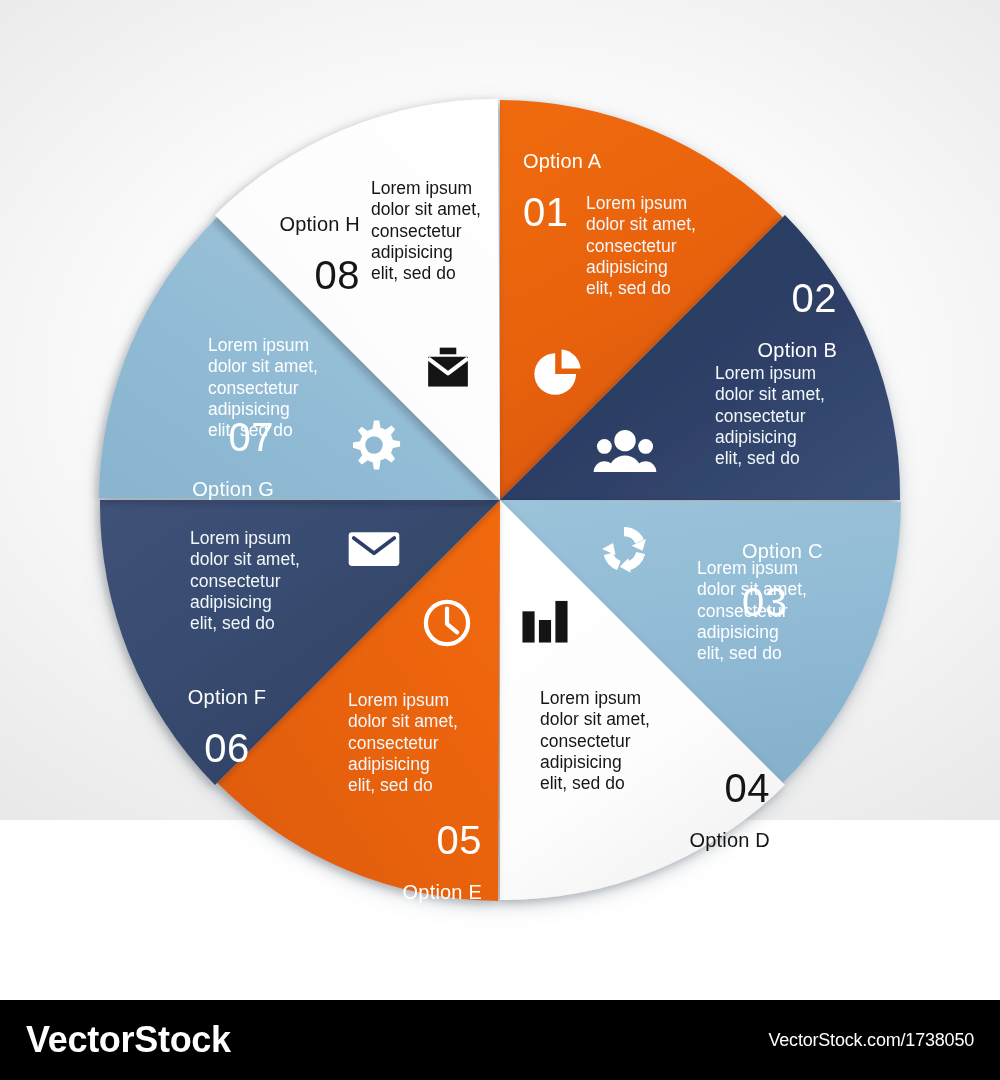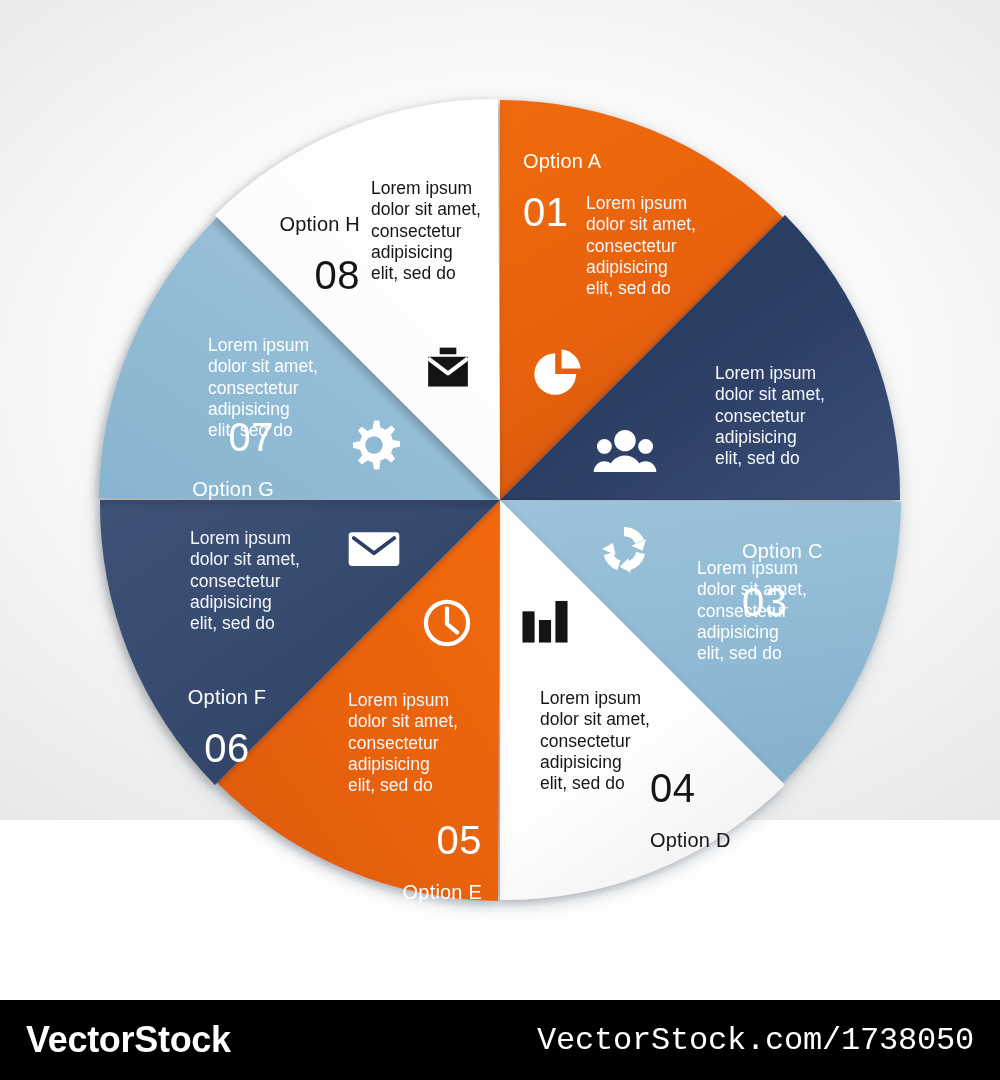--- a/index.html
+++ b/index.html
@@ -39,21 +39,21 @@
 
   
   #watermark {
     position: absolute; left: 0; top: 1000px;
     width: 1000px; height: 80px;
     background: #000000;
     display: flex; align-items: center; justify-content: space-between;
     padding: 12px 26px;
   }
   #wm-left  { color: #ffffff; font-size: 36px; font-weight: 700; letter-spacing: -.3px; }
-  #wm-right { color: #ffffff; font-size: 32px; font-weight: 400; letter-spacing: -.2px; font-family: Liberation Mono, monospace; }
+  #wm-right { color: #ffffff; font-size: 18px; font-weight: 400; letter-spacing: -.2px; }
 </style>
 </head>
 <body>
 
 <div id="stage">
 
   <div id="canvas">
 
     <svg id="wheel-svg" viewBox="0 0 1000 1000">
       <defs>
@@ -137,20 +137,24 @@
 consectetur
 adipisicing
 elit, sed do</div>
     <div class="icon-holder" style="left:528px; top:345px;">
       <svg width="58" height="58" viewBox="0 0 64 64">
         <path fill="#ffffff" d="M30 9 A23 23 0 1 0 53 32 L30 32 Z"></path>
         <path fill="#ffffff" d="M35 6 L35 27 L56 27 A23 23 0 0 0 35 6 Z" transform="translate(2,-1)"></path>
       </svg>
     </div>
 
+    <div class="seg-text seg-head light" style="left:727px; top:258px; text-align:right; width:110px;">
+      <div class="opt-num">02</div>
+      <div class="opt-label">Option B</div>
+    </div>
     <div class="seg-text opt-body lightbody" style="left:715px; top:363px; text-align:left;">Lorem ipsum
 dolor sit amet,
 consectetur
 adipisicing
 elit, sed do</div>
     <div class="icon-holder" style="left:592px; top:428px;">
       <svg width="66" height="50" viewBox="0 0 80 58">
         <circle cx="15" cy="21" r="9" fill="#ffffff"></circle>
         <path d="M2 52 A13 13 0 0 1 28 52 Z" fill="#ffffff"></path>
         <circle cx="65" cy="21" r="9" fill="#ffffff"></circle>
@@ -180,21 +184,21 @@
           <path d="M6 32 l13 -7 3 14 z"></path>
         </g>
       </svg>
     </div>
 
     <div class="seg-text opt-body dark" style="left:540px; top:688px; text-align:left;">Lorem ipsum
 dolor sit amet,
 consectetur
 adipisicing
 elit, sed do</div>
-    <div class="seg-text seg-head dark" style="left:650px; top:748px; text-align:left; width:120px;">
+    <div class="seg-text seg-head dark" style="left:650px; top:748px; text-align:right; width:120px;">
       <div class="opt-num">04</div>
       <div class="opt-label">Option D</div>
     </div>
     <div class="icon-holder" style="left:519px; top:594px;">
       <svg width="52" height="52" viewBox="0 0 60 60">
         <rect x="4" y="20" width="14" height="36" fill="#141414"></rect>
         <rect x="23" y="30" width="14" height="26" fill="#141414"></rect>
         <rect x="42" y="8" width="14" height="48" fill="#141414"></rect>
       </svg>
     </div>

